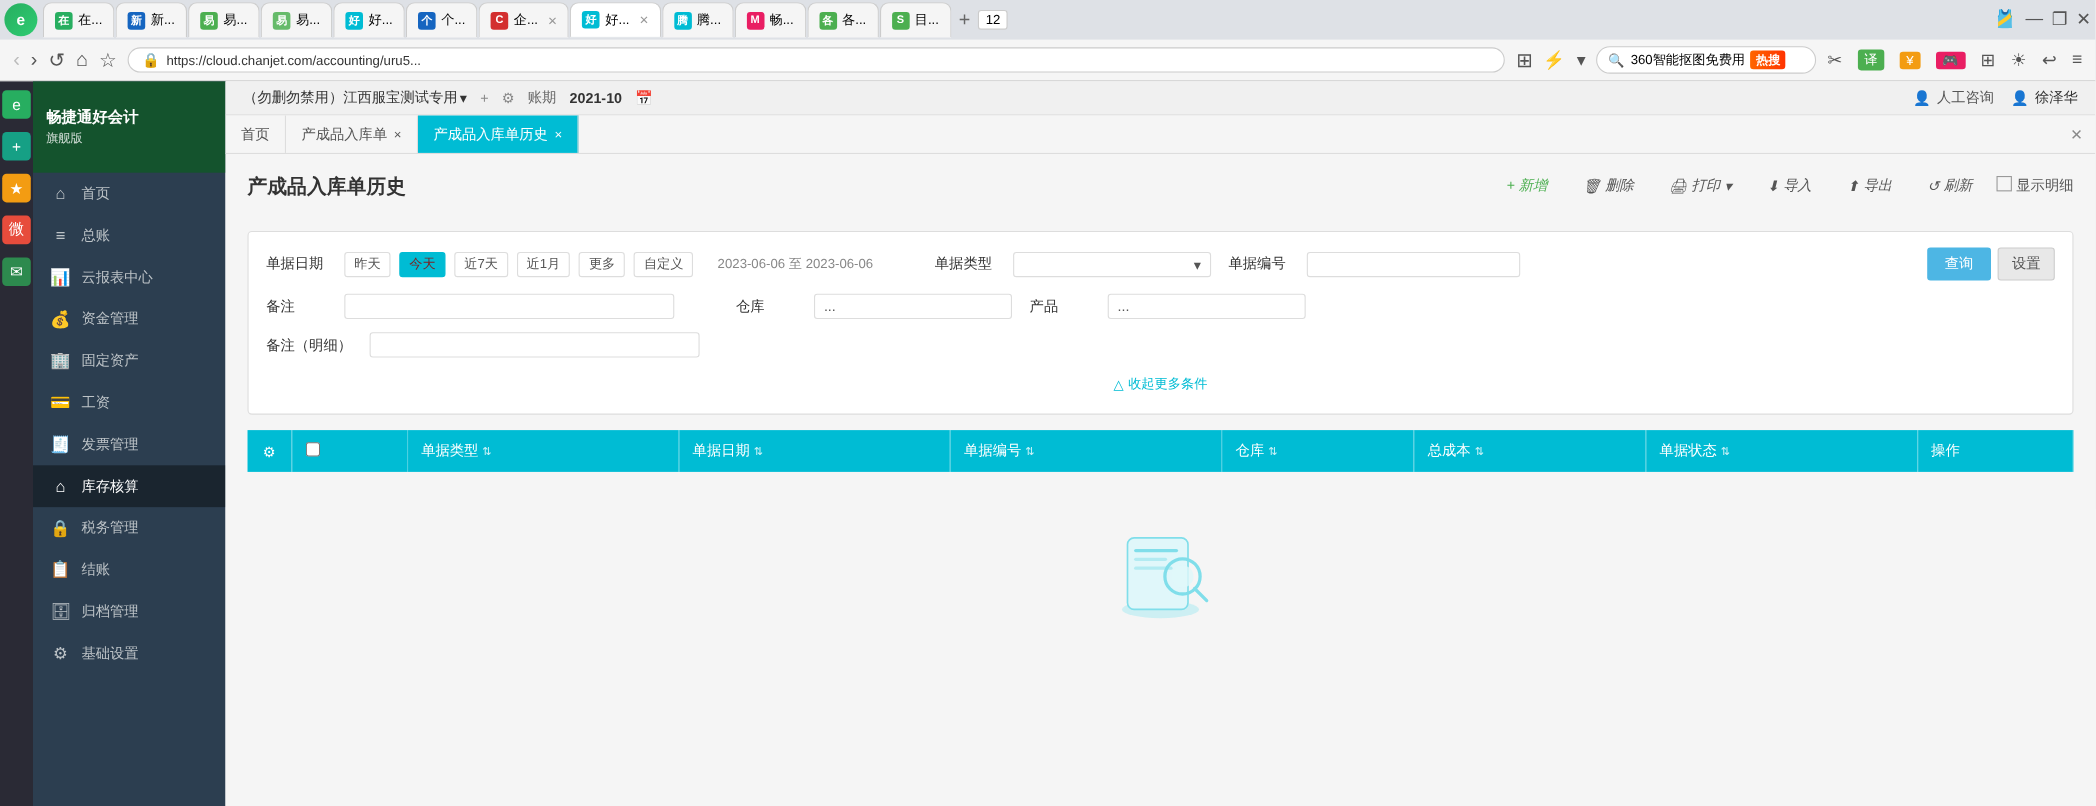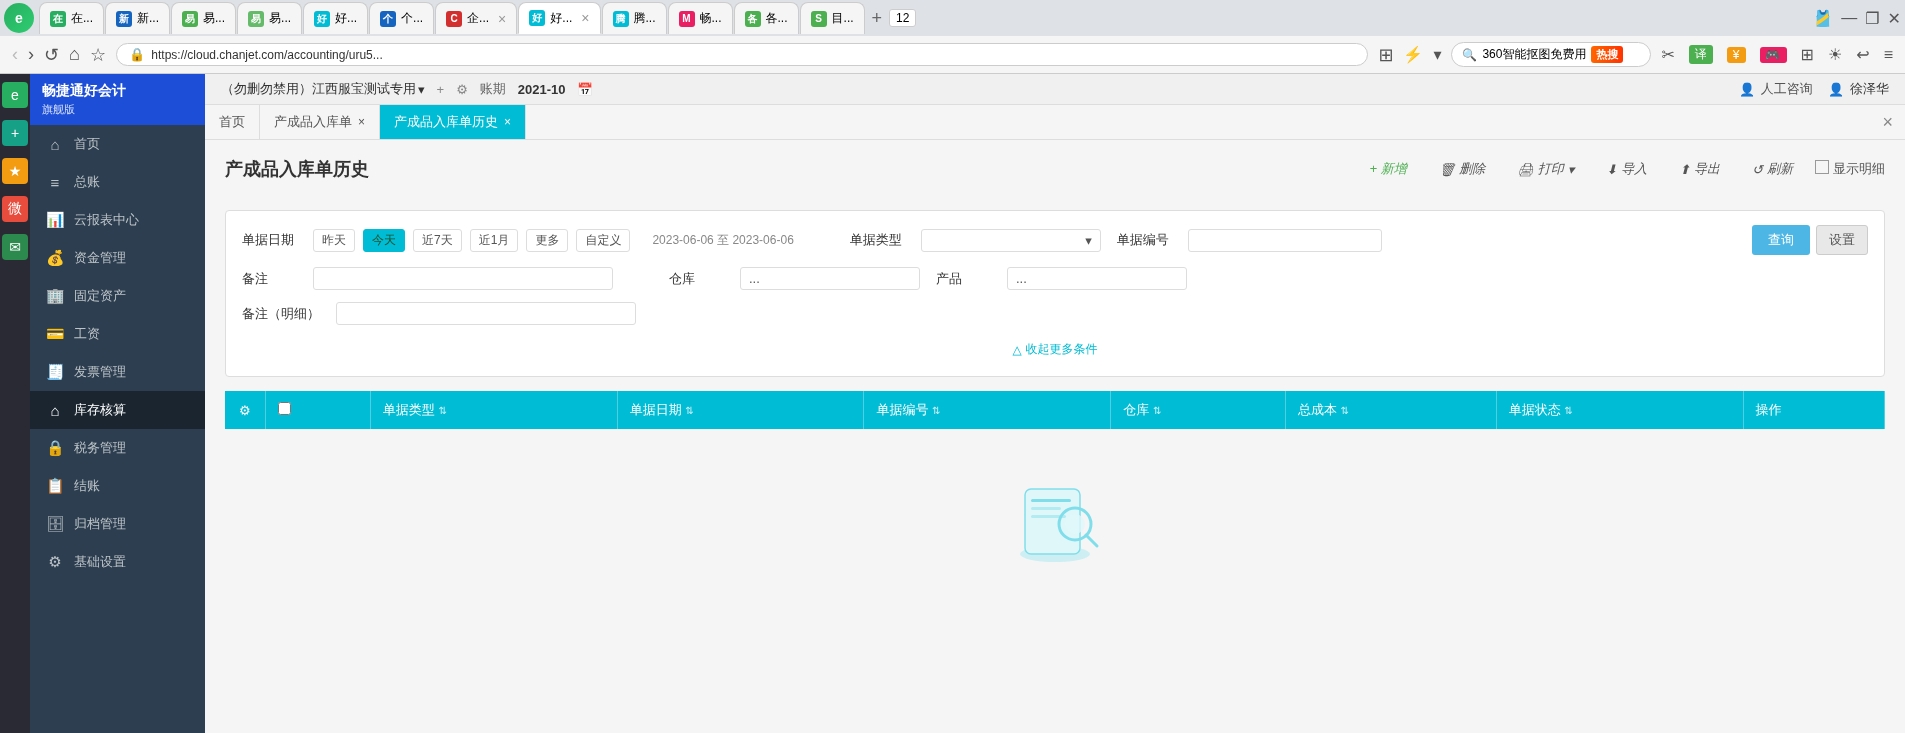--- a/index.html
+++ b/index.html
@@ -32,21 +32,21 @@
     .icon-sidebar { width: 30px; background: #2a2a35; display: flex; flex-direction: column; align-items: center; padding: 8px 0; gap: 12px; }
     .icon-sidebar-item { width: 26px; height: 26px; border-radius: 4px; display: flex; align-items: center; justify-content: center; cursor: pointer; color: white; font-size: 14px; }
     .icon-sidebar-item.green { background: #27ae60; }
     .icon-sidebar-item.teal { background: #16a085; }
     .icon-sidebar-item.yellow { background: #f39c12; }
     .icon-sidebar-item.red { background: #e74c3c; }
     .icon-sidebar-item.dark-green { background: #2ecc71; }
 
     
     .nav-sidebar { width: 175px; background: #2c3e50; color: white; display: flex; flex-direction: column; }
-    .nav-logo { background: #1d4ed8; padding: 8px 12px; display: flex; flex-direction: column; }
+    .nav-logo { background: #14532d; padding: 24px 12px; display: flex; flex-direction: column; }
     .nav-logo-title { font-size: 14px; font-weight: bold; color: white; }
     .nav-logo-sub { font-size: 11px; color: rgba(255,255,255,0.8); margin-top: 2px; }
     .nav-menu { flex: 1; overflow-y: auto; }
     .nav-item { display: flex; align-items: center; padding: 10px 16px; cursor: pointer; gap: 10px; color: #bdc3c7; font-size: 13px; }
     .nav-item.active { background: #1a252f; color: white; }
     .nav-icon { font-size: 15px; width: 18px; text-align: center; }
 
     
     .content-area { flex: 1; display: flex; flex-direction: column; background: #f5f5f5; overflow: hidden; }
 
@@ -76,21 +76,21 @@
     .toolbar-btn.add { color: #4caf50; }
     .show-cols-label { display: flex; align-items: flex-start; gap: 4px; font-size: 13px; color: #555; }
     .checkbox-empty { width: 14px; height: 14px; border: 1px solid #999; display: inline-block; }
 
     
     .filter-area { background: white; border: 1px solid #ddd; border-radius: 4px; padding: 14px 16px; margin-bottom: 14px; }
     .filter-row { display: flex; align-items: center; gap: 16px; margin-bottom: 12px; }
     .filter-label { color: #333; font-size: 13px; white-space: nowrap; min-width: 55px; }
     .date-filter-btns { display: flex; align-items: center; gap: 8px; }
     .date-btn { padding: 2px 8px; border: 1px solid #ddd; border-radius: 3px; background: none; cursor: pointer; font-size: 12px; color: #555; }
-    .date-btn.active { background: #00bcd4; color: #14532d; border-color: #00bcd4; }
+    .date-btn.active { background: #00bcd4; color: #7f1d1d; border-color: #00bcd4; }
     .date-range { font-size: 12px; color: #888; margin-left: 6px; }
     .filter-select { display: flex; align-items: center; border: 1px solid #ddd; border-radius: 3px; padding: 3px 8px; min-width: 180px; cursor: pointer; gap: 6px; font-size: 13px; color: #555; }
     .filter-input { border: 1px solid #ddd; border-radius: 3px; padding: 3px 8px; min-width: 180px; font-size: 13px; color: #555; outline: none; }
     .query-btn { background: #4db6e4; color: white; border: none; border-radius: 3px; padding: 5px 16px; cursor: pointer; font-size: 13px; }
     .setting-btn { background: #e8e8e8; color: #555; border: 1px solid #ccc; border-radius: 3px; padding: 5px 12px; cursor: pointer; font-size: 13px; }
     .collapse-row { display: flex; align-items: center; justify-content: center; padding: 4px; cursor: pointer; color: #00bcd4; font-size: 12px; gap: 4px; }
 
     
     .data-table { width: 100%; border-collapse: collapse; background: white; }
     .data-table thead tr { background: #00bcd4; color: white; }

